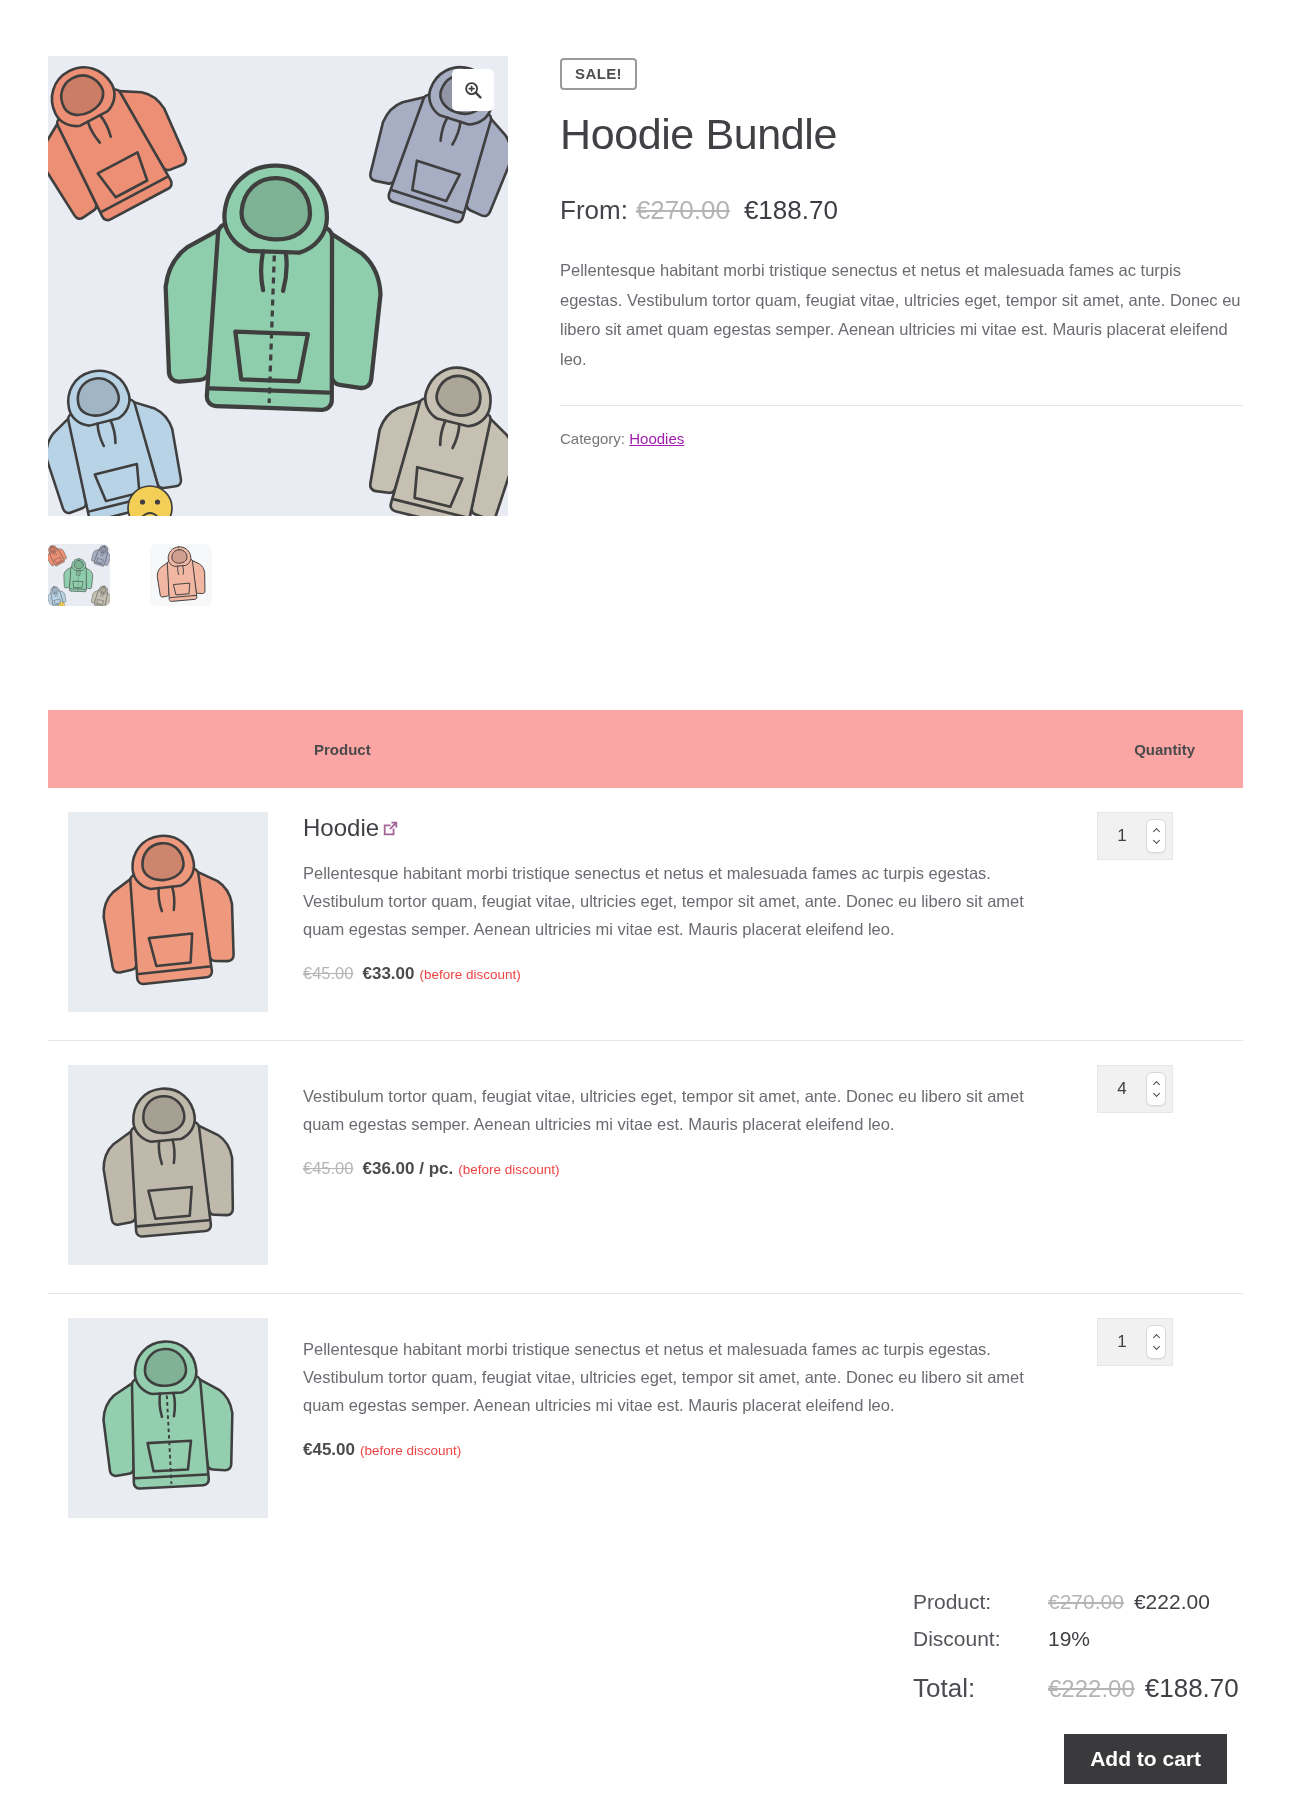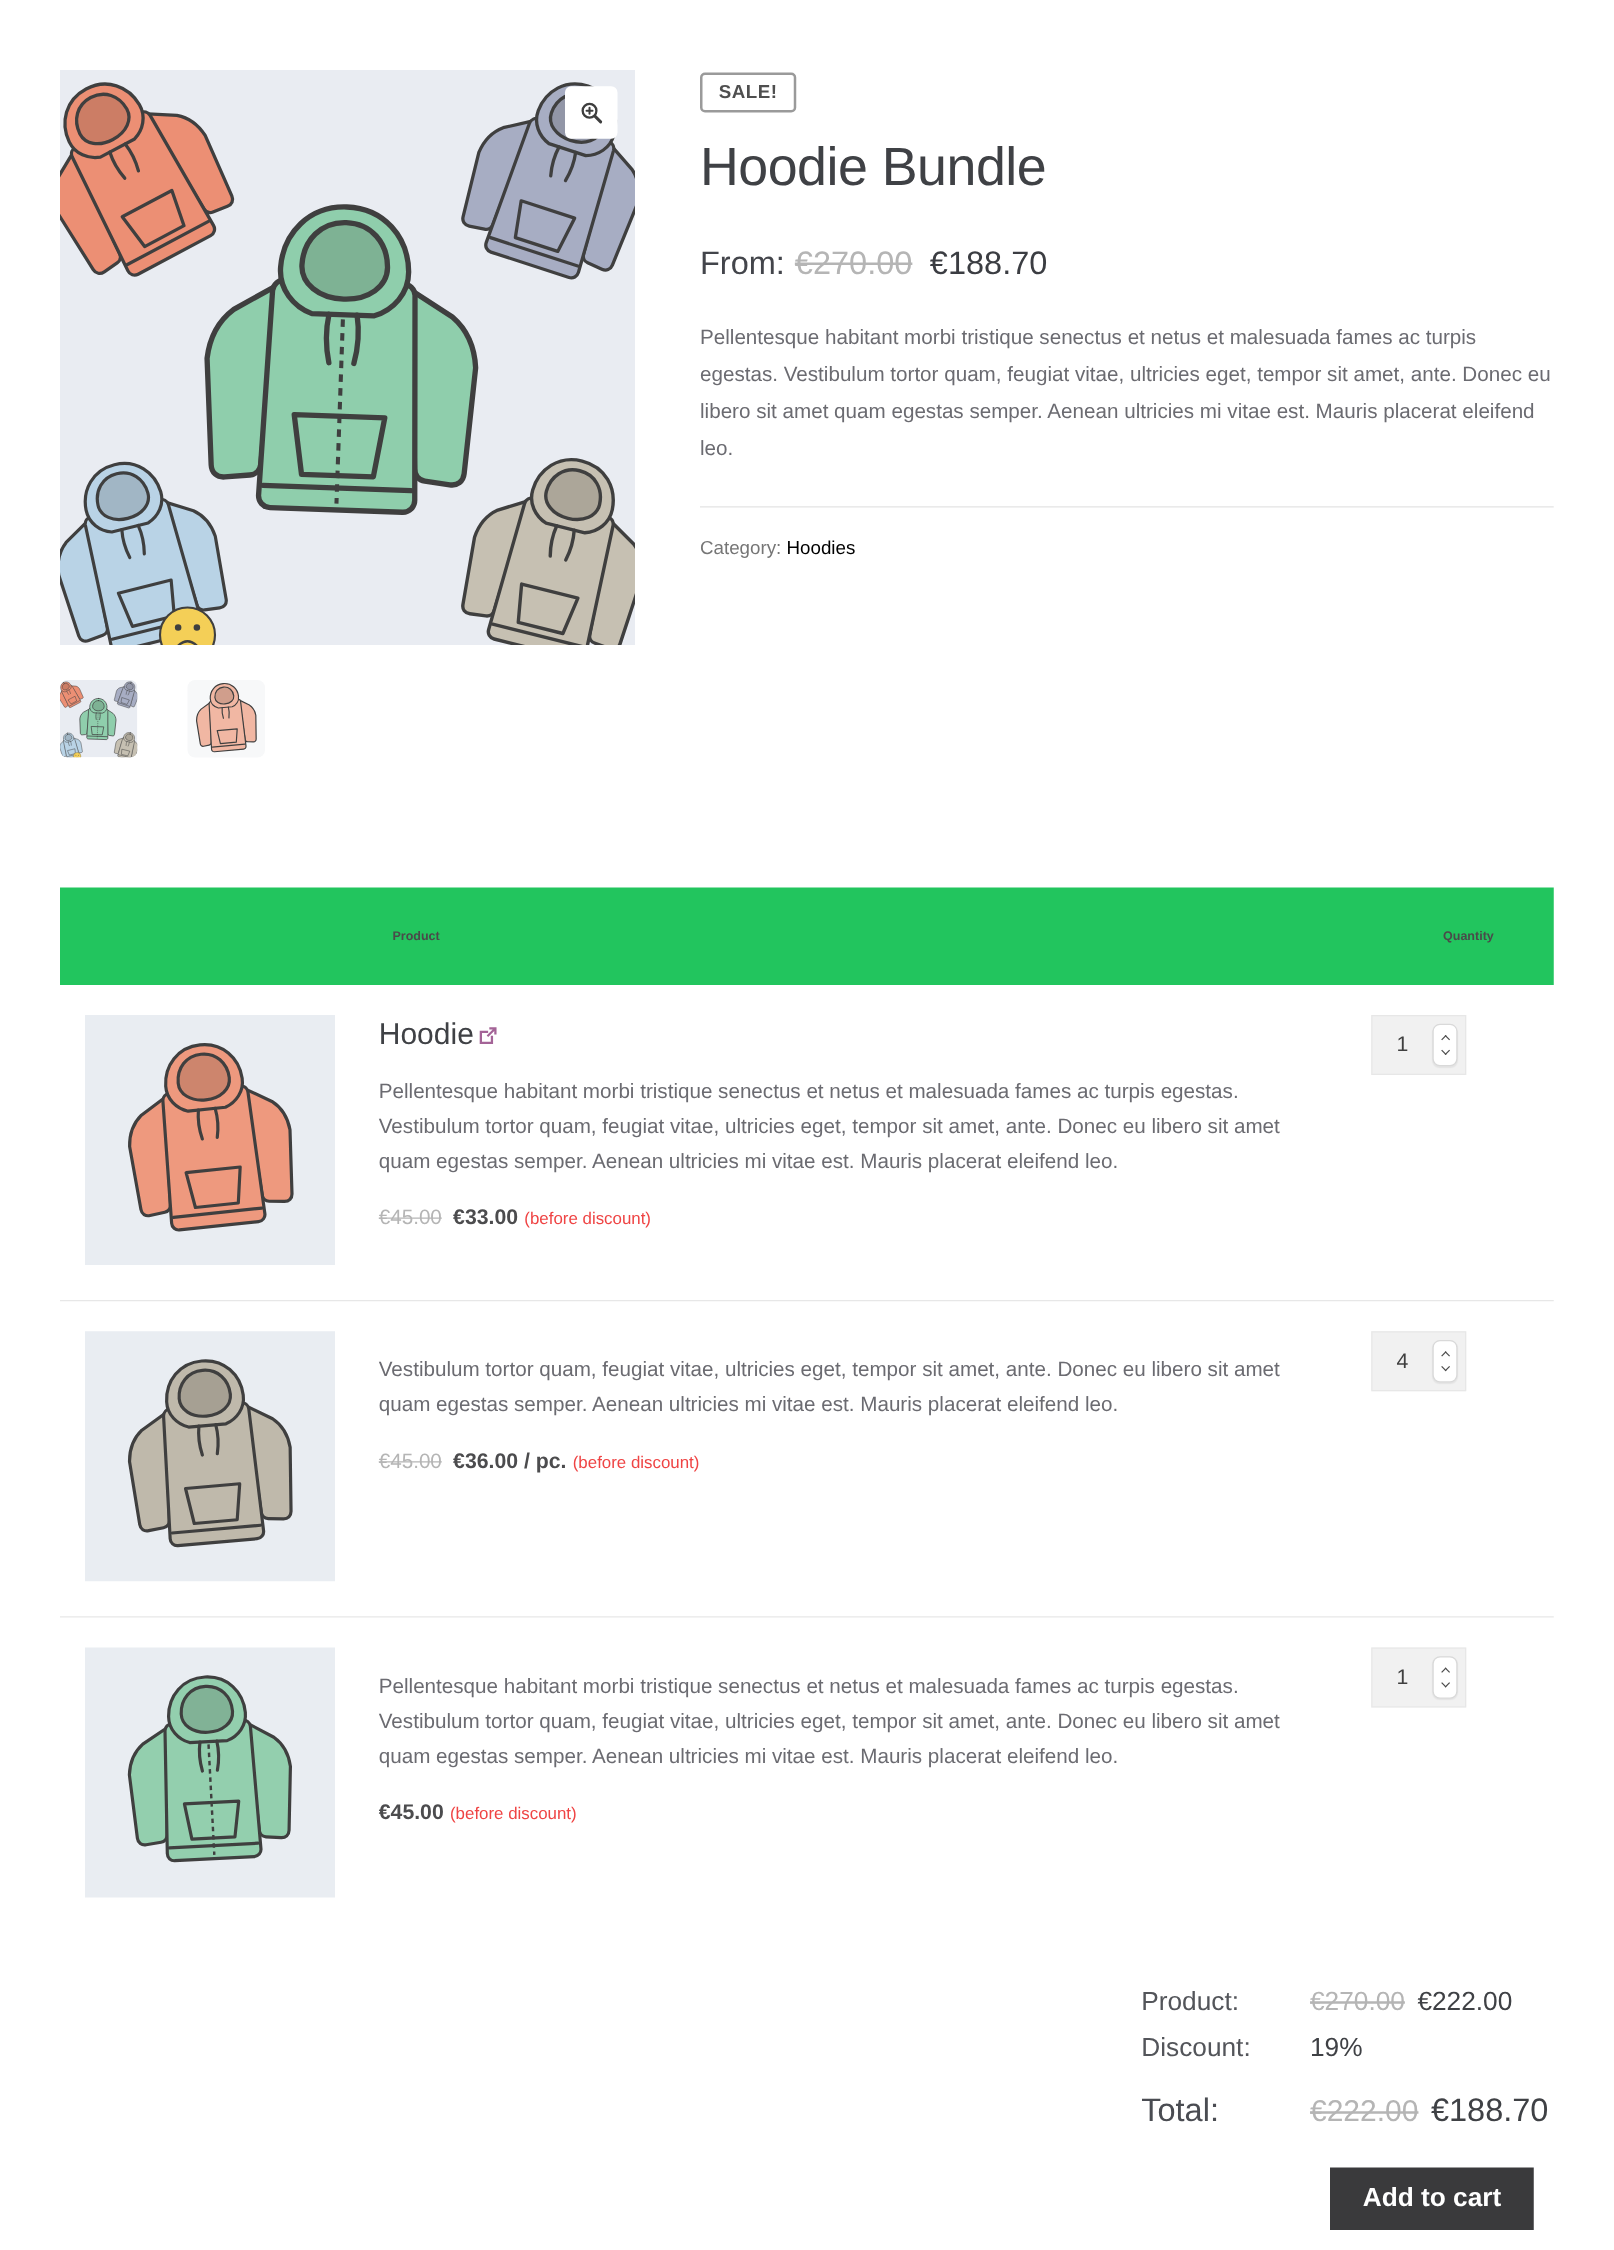--- a/index.html
+++ b/index.html
@@ -30,27 +30,27 @@
     display:inline-block; border:2px solid #9a9a9a; border-radius:4px;
     padding:5px 13px 6px; font-size:15px; font-weight:bold; color:#4f4f4f; letter-spacing:.4px;
   }
   .p-title { margin:20px 0 0; font-size:43px; font-weight:300; color:#3f4145; letter-spacing:-0.4px; }
   .p-price { margin:36px 0 0; font-size:26px; color:#43454b; }
   .p-price del { color:#b5b5b5; margin:0 8px 0 8px; }
   .p-price ins { text-decoration:none; color:#3b3d42; margin-left:6px; }
   .p-desc { margin:30px 0 0; font-size:16.5px; line-height:1.8; color:#6b6b71; }
   .sum-divider { border:none; border-top:1px solid #e4e4e4; margin:30px 0 0; }
   .p-category { margin:24px 0 0; font-size:15px; color:#767676; }
-  .p-category a { color:#000000; cursor:pointer; }
+  .p-category a { color:#a21caf; text-decoration:underline; cursor:pointer; }
 
   
   .bundle { margin-top:104px; }
   .b-header {
-    display:flex; align-items:center; background:#22c55e; height:78px;
-    font-size:10px; font-weight:bold; color:#4a4a4a;
+    display:flex; align-items:center; background:#fca5a5; height:78px;
+    font-size:15px; font-weight:bold; color:#4a4a4a;
   }
   .b-header .h-product { margin-left:266px; }
   .b-header .h-qty { margin-left:auto; margin-right:48px; }
   .b-row { display:flex; padding:24px 0 28px; border-bottom:1px solid #e7e7e7; }
   .b-row.last { border-bottom:none; }
   .b-img {
     width:200px; height:200px; margin-left:20px; flex:none;
     display:flex; align-items:center; justify-content:center;
   }
   .b-img svg { width:150px; height:168px; }

